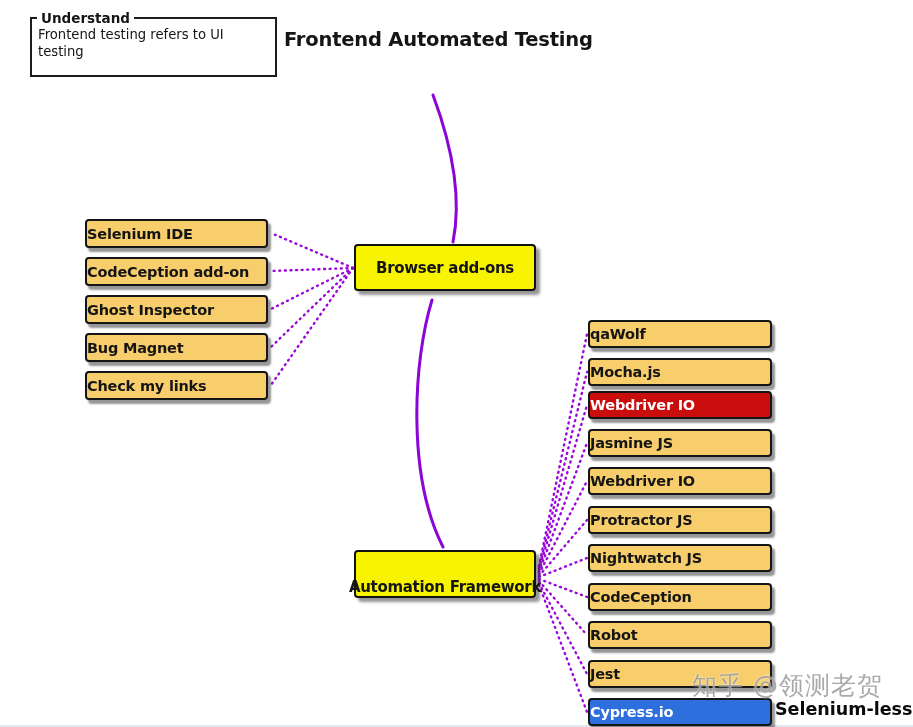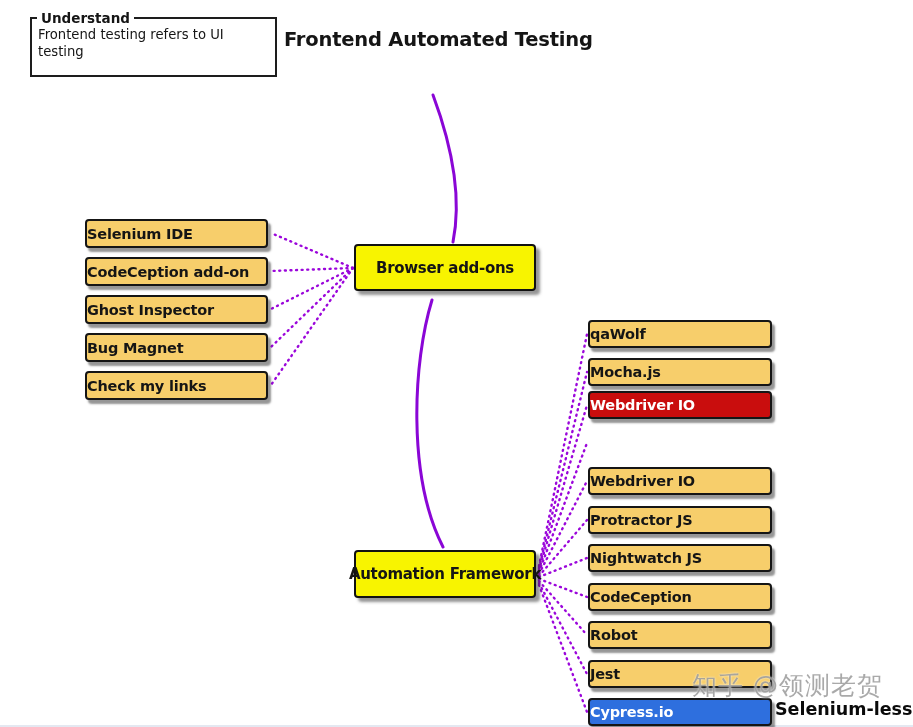--- a/index.html
+++ b/index.html
@@ -94,21 +94,21 @@
     <div class="note-body">
       <div>Frontend testing refers to UI testing</div>
     </div>
   </div>
 
   <h1 class="title">Frontend Automated Testing</h1>
 
   <div class="branch" style="top:244px;">
     <span>Browser add-ons</span>
   </div>
-  <div class="branch" style="top:550px;height:48px;">
+  <div class="branch" style="top:550px;height:48px;align-items:flex-end;">
     <span>Automation Framework</span>
   </div>
 
   <div class="node left" style="top:219px;">
     <span>Selenium IDE</span>
   </div>
   <div class="node left" style="top:257px;">
     <span>CodeCeption add-on</span>
   </div>
   <div class="node left" style="top:295px;">
@@ -122,20 +122,23 @@
   </div>
 
   <div class="node right" style="top:320px;">
     <span>qaWolf</span>
   </div>
   <div class="node right" style="top:358px;">
     <span>Mocha.js</span>
   </div>
   <div class="node right red" style="top:391px;">
     <span>Webdriver IO</span>
+  </div>
+  <div class="node right" style="top:429px;">
+    <span>Jasmine JS</span>
   </div>
   <div class="node right" style="top:467px;">
     <span>Webdriver IO</span>
   </div>
   <div class="node right" style="top:506px;">
     <span>Protractor JS</span>
   </div>
   <div class="node right" style="top:544px;">
     <span>Nightwatch JS</span>
   </div>

